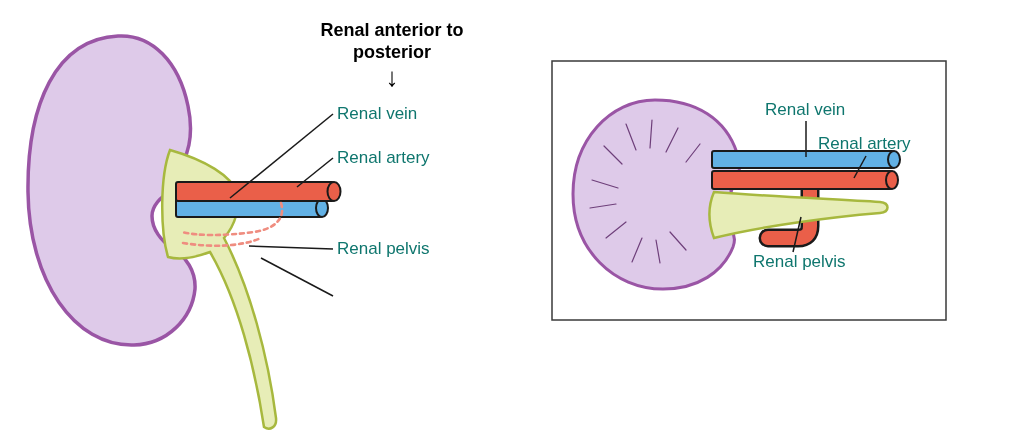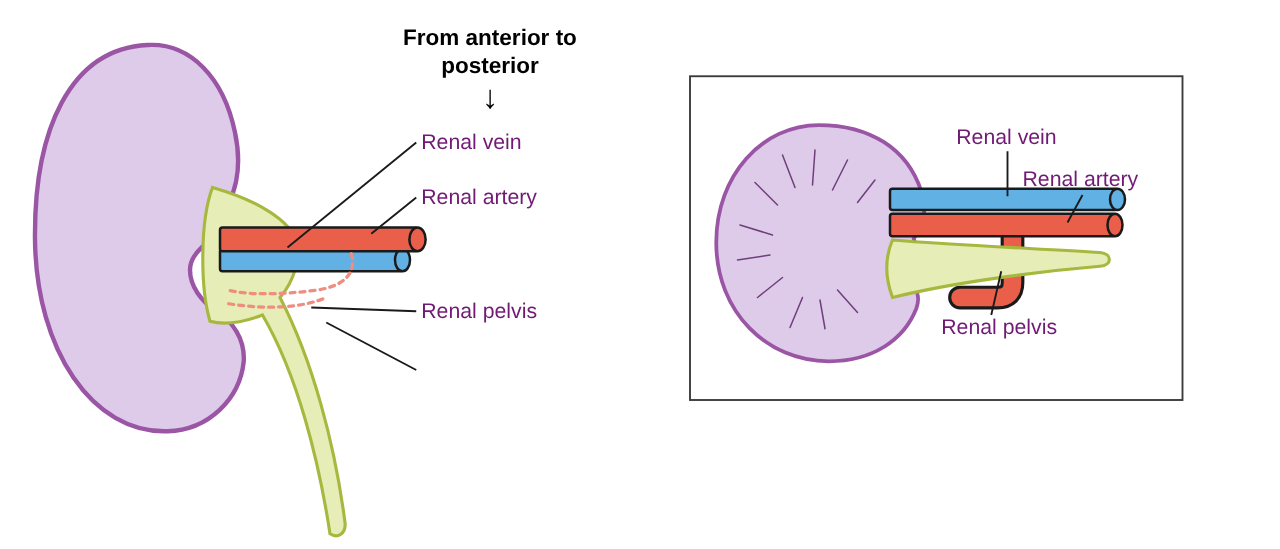--- a/index.html
+++ b/index.html
@@ -10,21 +10,21 @@
     background: #ffffff;
     font-family: "Liberation Sans", sans-serif;
     color: #111111;
     overflow: hidden;
   }
   .canvas svg { position: absolute; left: 0; top: 0; }
   .lbl {
     position: absolute;
     font-size: 17px;
     line-height: 1.3;
-    color: #701a75;
+    color: #0f766e;
     white-space: nowrap;
   }
   .lbl.wrap { white-space: normal; }
   .heading {
     position: absolute;
     font-size: 18px;
     font-weight: bold;
     text-align: center;
     line-height: 1.22;
     color: #000000;
@@ -122,21 +122,21 @@
       </g>
 
       <g fill="none" stroke="#1a1a1a" stroke-width="1.5">
         <path d="M 806 121 L 806 157"></path>
         <path d="M 866 156 L 854 178"></path>
         <path d="M 793 252 L 801 217"></path>
       </g>
     </g>
   </svg>
 
-  <div class="heading" style="left:316px; top:20px; width:152px;">From anterior to posterior</div>
+  <div class="heading" style="left:316px; top:20px; width:152px;">Renal anterior to posterior</div>
 
   <div class="arrow" style="left:316px; top:62px; width:152px;">↓</div>
 
   <div class="lbl" style="left:337px; top:103px;">Renal vein</div>
 
   <div class="lbl" style="left:337px; top:147px;">Renal artery</div>
 
   <div class="lbl" style="left:337px; top:238px;">Renal pelvis</div>
 
 

